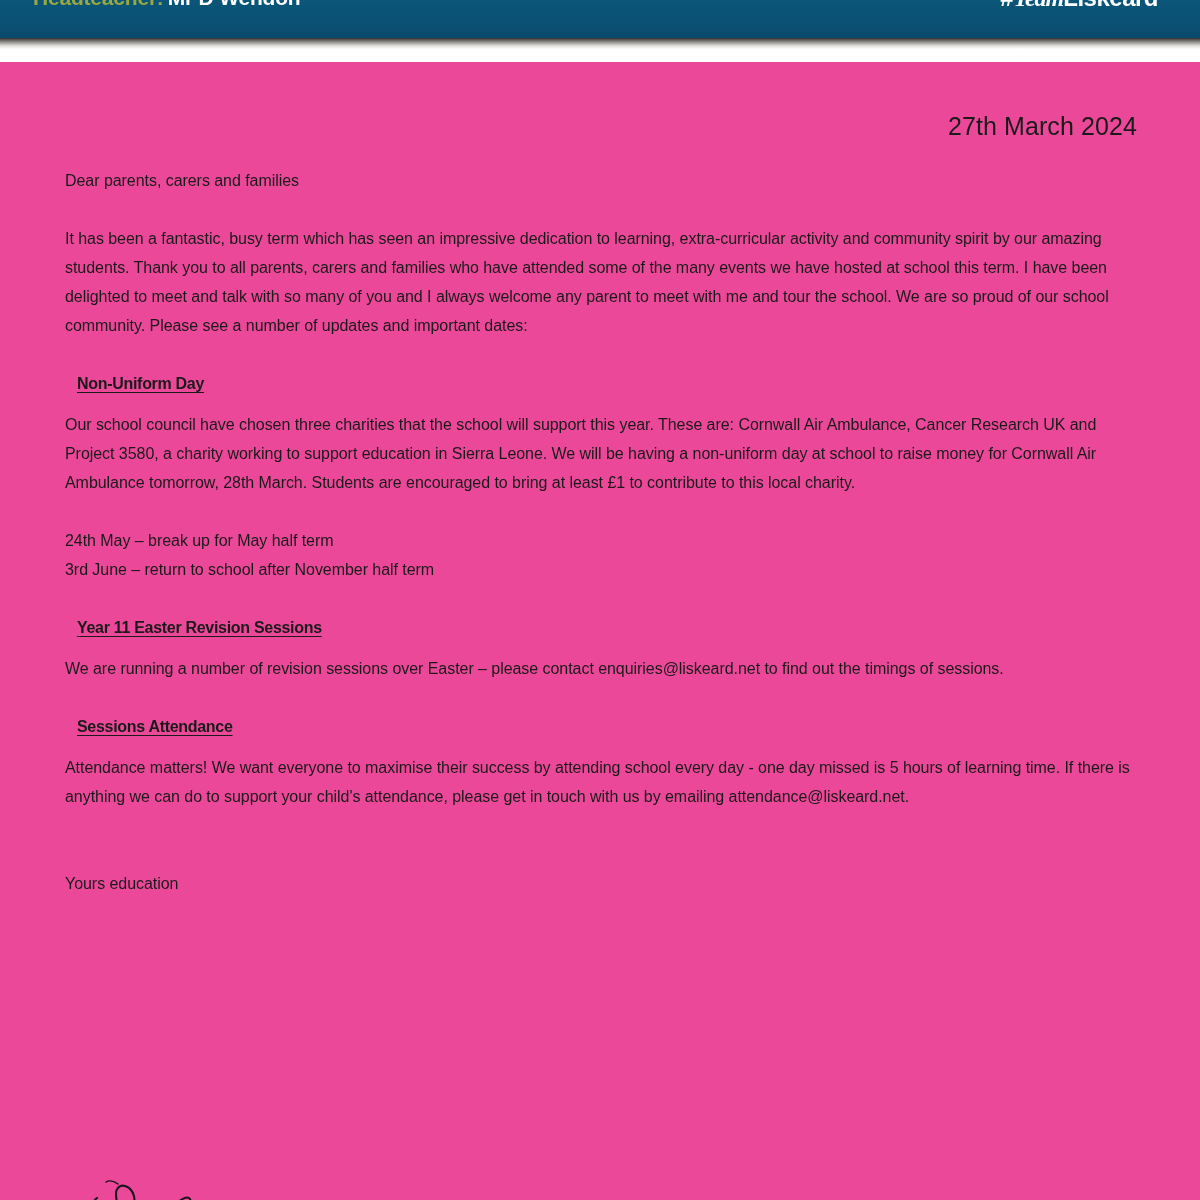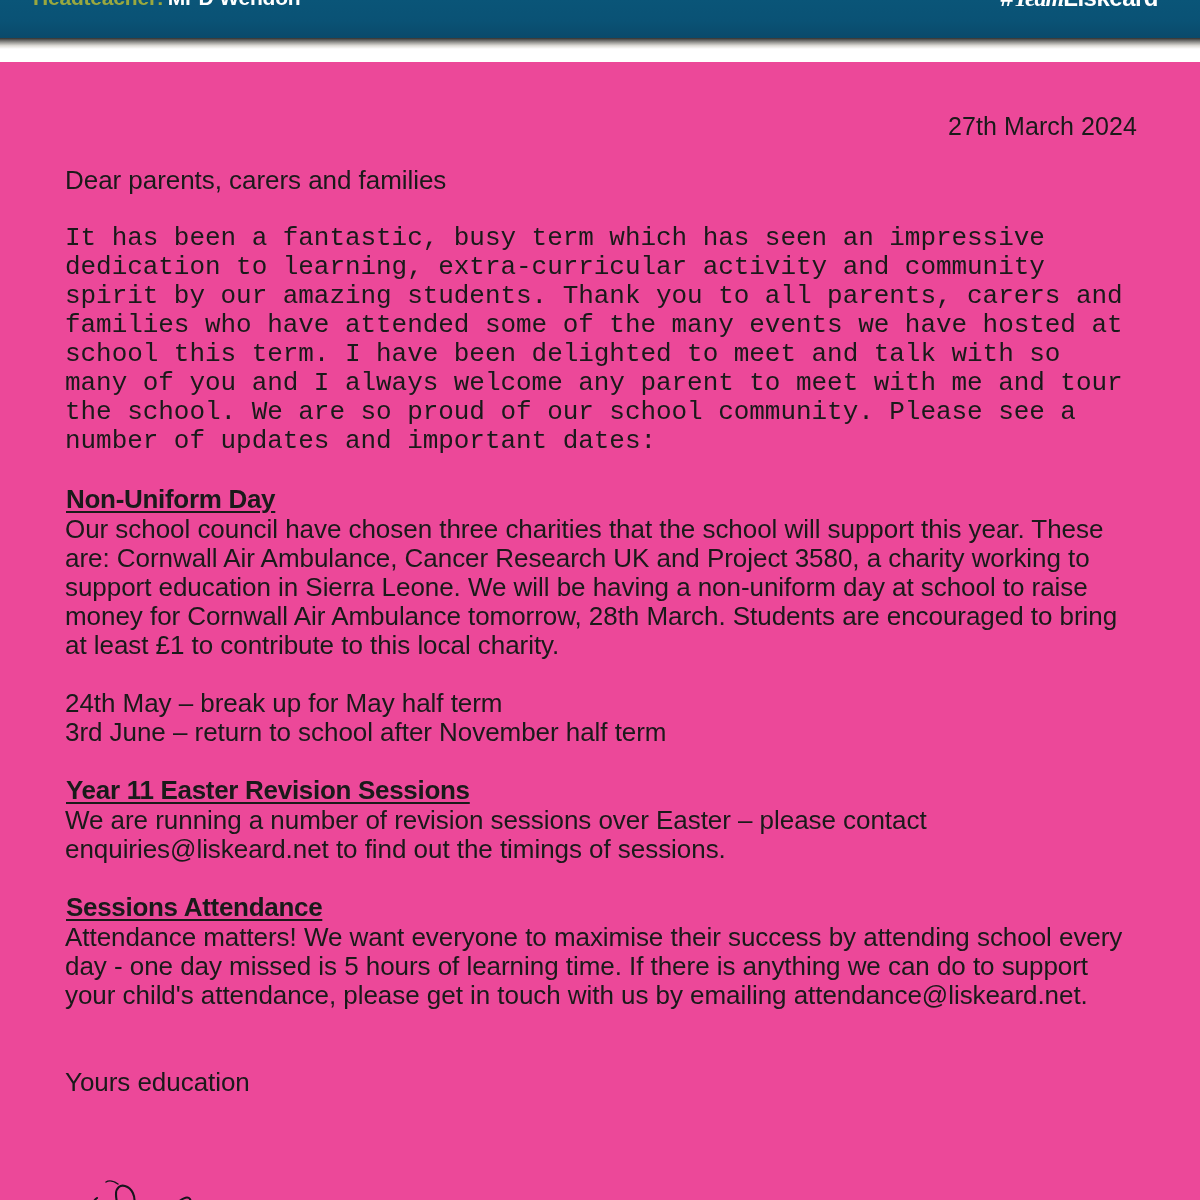--- a/index.html
+++ b/index.html
@@ -99,45 +99,44 @@
     color: #1a1a1a;
     white-space: nowrap;
     letter-spacing: 0.1px;
   }
 
   .letter {
     position: absolute;
     top: 104px;
     left: 65px;
     width: 1075px;
-    font-size: 26px;
+    font-size: 16px;
     line-height: 29px;
     color: #1a1a1a;
     letter-spacing: -0.05px;
   }
 
   .salutation {
     margin: 0 0 29px 0;
   }
 
   .para {
     margin: 0 17px 29px 0;
     text-align: left;
-    font-family: Liberation Mono, monospace;
   }
 
   .section { margin: 0 0 29px 0; }
   .section:last-child { margin-bottom: 0; }
 
   .sec-head {
     font-weight: 700;
     text-decoration: underline;
     text-underline-offset: 3px;
     letter-spacing: -0.3px;
-    margin: 1px;
+    margin: 12px;
   }
 
   .sec-body { margin: 0; }
 
   .dates-list {
     margin: 0;
     padding: 0;
     list-style: none;
   }
   .dates-list li { margin: 0; }

